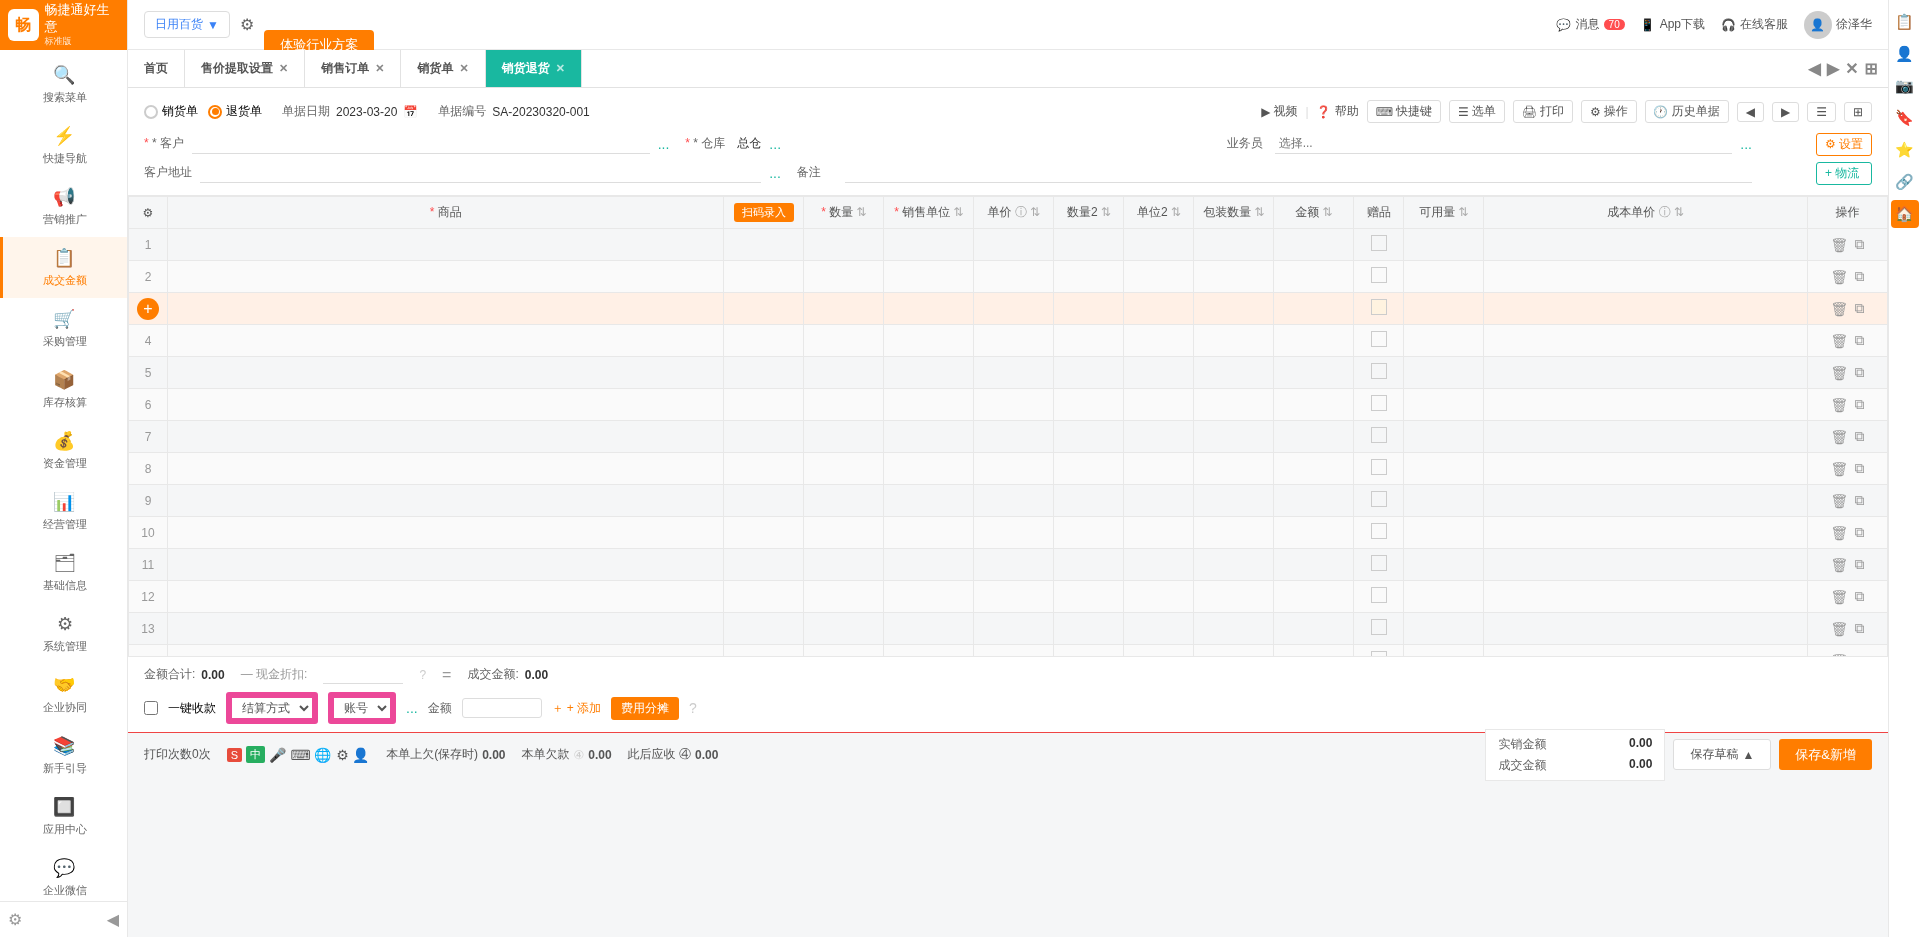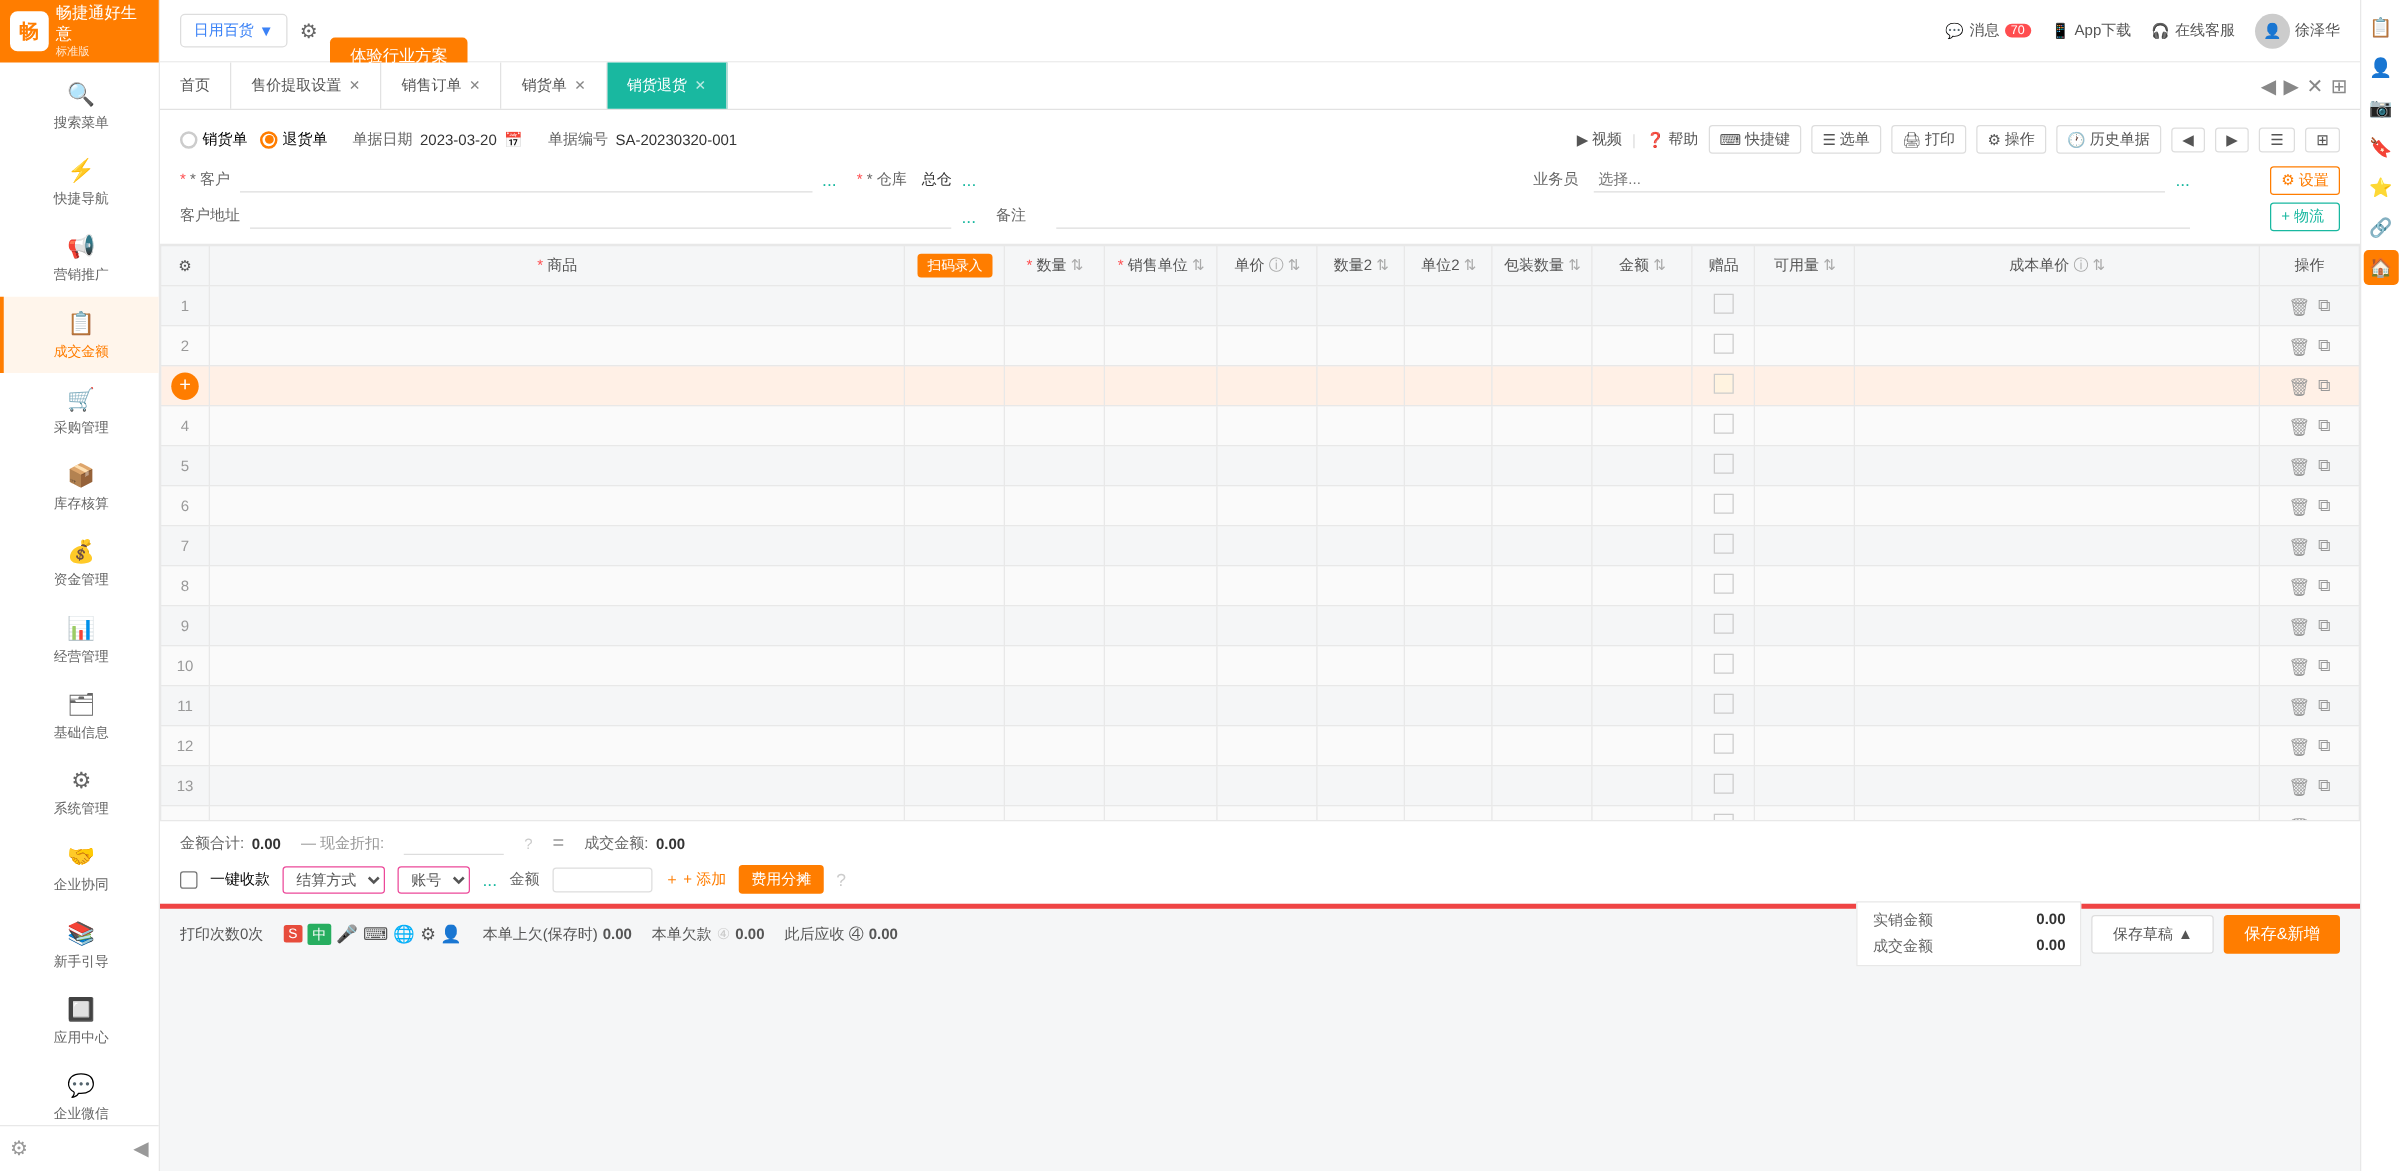--- a/index.html
+++ b/index.html
@@ -26,21 +26,21 @@
     .topbar-left { display: flex; align-items: center; gap: 10px; }
     .topbar-select { display: flex; align-items: center; gap: 4px; font-size: 13px; color: #3b82f6; cursor: pointer; border: 1px solid #ddd; padding: 4px 10px; border-radius: 4px; }
     .topbar-gear { font-size: 16px; color: #666; cursor: pointer; }
     .topbar-trial-btn { background: #ff7d00; color: #fff; border: none; padding: 6px 16px; border-radius: 4px; cursor: pointer; font-size: 13px; margin-top: 40px; }
     .topbar-right { display: flex; align-items: center; gap: 16px; }
     .topbar-right-item { display: flex; align-items: center; gap: 4px; color: #555; cursor: pointer; font-size: 12px; }
     .notif-badge { background: #ff4d4f; color: #fff; border-radius: 10px; padding: 0 5px; font-size: 10px; min-width: 18px; text-align: center; }
     .avatar { width: 28px; height: 28px; border-radius: 50%; background: #ccc; overflow: hidden; display: flex; align-items: center; justify-content: center; font-size: 12px; color: #fff; }
 
     
-    .tabs { height: 38px; background: #fff; display: flex; align-items: center; border-bottom: 1px solid #e2e2e2; flex-shrink: 0; padding: 0 0 0 0; }
+    .tabs { height: 38px; background: #fff; display: flex; align-items: center; border-bottom: 1px solid #e2e2e2; flex-shrink: 0; padding: 0 0 0 0; font-weight: bold; }
     .tab { display: flex; align-items: center; gap: 4px; padding: 0 16px; height: 100%; cursor: pointer; color: #555; border-right: 1px solid #e2e2e2; font-size: 13px; white-space: nowrap; }
     .tab.active { background: #19b8a0; color: #fff; }
     .tab-close { font-size: 11px; margin-left: 2px; opacity: 0.7; }
     .tabs-spacer { flex: 1; }
     .tabs-controls { display: flex; align-items: center; gap: 6px; padding-right: 10px; }
     .tab-ctrl-btn { font-size: 16px; color: #888; cursor: pointer; }
 
     
     .content { flex: 1; overflow-y: auto; background: #f5f6f7; display: flex; flex-direction: column; }
     .form-area { background: #fff; margin: 0; padding: 12px 16px; border-bottom: 1px solid #e8e8e8; }
@@ -82,28 +82,28 @@
     
     .footer-area { background: #fff; padding: 8px 16px; border-top: 1px solid #e8e8e8; flex-shrink: 0; }
     .footer-row1 { display: flex; align-items: center; gap: 16px; margin-bottom: 8px; }
     .footer-field { display: flex; align-items: center; gap: 6px; }
     .footer-label { color: #666; white-space: nowrap; }
     .footer-value { color: #333; font-weight: bold; }
     .footer-dash { color: #999; }
     .footer-equals { color: #999; font-size: 16px; }
     .footer-row2 { display: flex; align-items: center; gap: 10px; }
     .footer-check { width: 14px; height: 14px; border: 1px solid #ccc; cursor: pointer; }
-    .footer-select { border: 1px solid #ec4899; padding: 2px 6px; border-radius: 3px; color: #555; background: #fff; cursor: pointer; }
+    .footer-select { border: 6px solid #ec4899; padding: 2px 6px; border-radius: 3px; color: #555; background: #fff; cursor: pointer; }
     .footer-input { border: 1px solid #ddd; padding: 2px 6px; border-radius: 3px; width: 80px; }
     .footer-add-btn { display: flex; align-items: center; gap: 3px; color: #ff7d00; cursor: pointer; font-size: 12px; }
     .fee-split-btn { background: #ff7d00; color: #fff; border: none; padding: 3px 10px; border-radius: 3px; cursor: pointer; }
     .help-icon { color: #ccc; font-size: 14px; cursor: pointer; }
 
     
-    .status-bar { height: 44px; background: #f5f6f7; border-top: 4px solid #ef4444; display: flex; align-items: center; justify-content: space-between; padding: 0 16px; flex-shrink: 0; }
+    .status-bar { height: 44px; background: #f5f6f7; border-top: 1px solid #ef4444; display: flex; align-items: center; justify-content: space-between; padding: 0 16px; flex-shrink: 0; }
     .status-left { display: flex; align-items: center; gap: 16px; color: #555; }
     .status-item { display: flex; align-items: center; gap: 4px; }
     .status-value { font-weight: bold; }
     .status-right { display: flex; align-items: center; gap: 8px; }
     .summary-row { display: flex; justify-content: space-between; gap: 20px; }
     .summary-label { color: #666; }
     .summary-value { color: #333; font-weight: bold; }
 
     
     .save-btns { display: flex; gap: 8px; }

